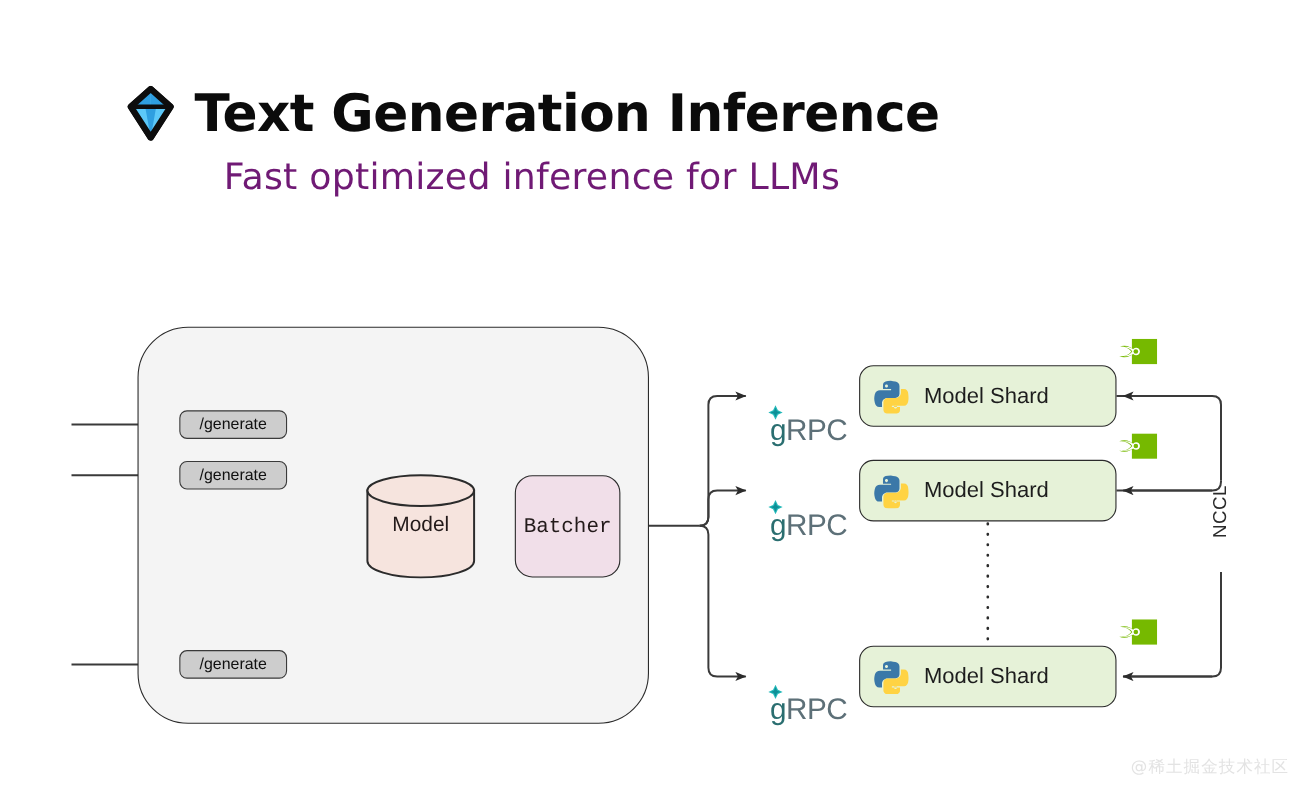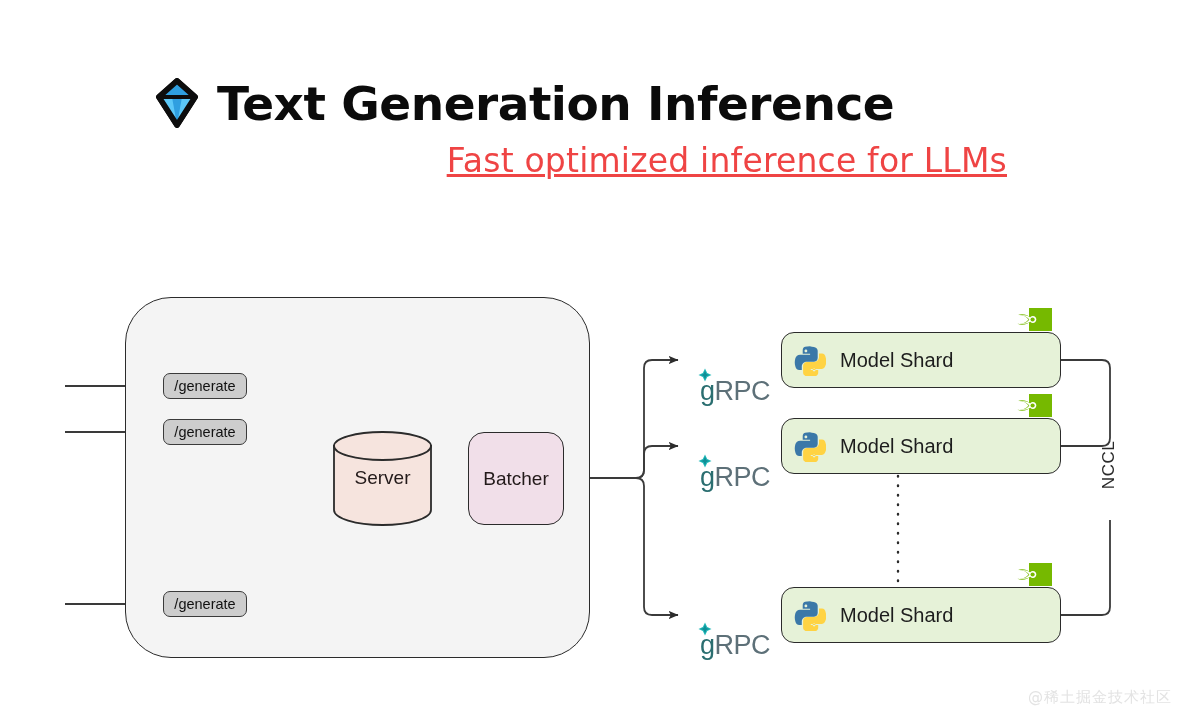--- a/index.html
+++ b/index.html
@@ -14,44 +14,42 @@
     overflow: hidden;
     font-family: "DejaVu Sans", "Liberation Sans", sans-serif;
   }
 
   
   #header {
     position: absolute;
     left: 0;
     top: 0;
     width: 967px;
-    text-align: right;
-    padding-left: 40px;
+    text-align: center;
   }
   #title-row {
     margin-top: 78px;
     display: flex;
     align-items: center;
     justify-content: center;
     gap: 16px;
   }
   #title-text {
     font-size: 47px;
     font-weight: bold;
     color: #0b0b0b;
     letter-spacing: -0.5px;
     line-height: 1;
   }
   #subtitle {
     margin-top: 16px;
     font-size: 33px;
-    color: #ef4444;
+    color: #701a75;
     letter-spacing: 0.2px;
     line-height: 1;
-    text-decoration: underline;
   }
 
   
   #diagram {
     position: absolute;
     left: 0;
     top: 0;
     width: 1177px;
     height: 720px;
   }
@@ -78,21 +76,21 @@
     gap: 12px;
   }
   #web-server-label {
     font-size: 20px;
     color: #1d1d1d;
     font-family: "Liberation Sans", sans-serif;
   }
 
   
   .generate-chip {
-    width: 84px;
+    width: 98px;
     height: 26px;
     background: #cdcdcd;
     border: 1.5px solid #3a3a3a;
     border-radius: 7px;
     box-sizing: border-box;
     display: flex;
     align-items: center;
     justify-content: center;
     font-size: 14.5px;
     color: #111;
@@ -127,40 +125,40 @@
     height: 93px;
     background: #f1dfe9;
     border: 1.8px solid #2b2b2b;
     border-radius: 16px;
     box-sizing: border-box;
     display: flex;
     align-items: center;
     justify-content: center;
     font-size: 19px;
     color: #231a1a;
-    font-family: Liberation Sans, sans-serif;
+    font-family: Liberation Mono, monospace;
   }
 
   
   .grpc-label {
     display: flex;
     align-items: baseline;
     font-family: "Liberation Sans", sans-serif;
     font-size: 27px;
     letter-spacing: -0.5px;
   }
   .grpc-g { color: #2a6e70; position: relative; }
   .grpc-rpc { color: #5d7078; margin-top: 32px; }
   #grpc-1 { left: 700px; top: 344px; }
   #grpc-2 { left: 700px; top: 430px; }
   #grpc-3 { left: 700px; top: 598px; }
 
   
   .model-shard {
-    width: 280px;
+    width: 234px;
     height: 56px;
     background: #e6f2d8;
     border: 1.8px solid #2b2b2b;
     border-radius: 13px;
     box-sizing: border-box;
     display: flex;
     align-items: center;
     gap: 14px;
     padding-left: 12px;
   }
@@ -275,21 +273,21 @@
 
   <div class="abs generate-chip" id="generate-1">/generate</div>
   <div class="abs generate-chip" id="generate-2">/generate</div>
   <div class="abs generate-chip" id="generate-3">/generate</div>
 
   <div class="abs" id="buffer">
     <svg width="101" height="96" viewBox="0 0 101 96">
       <path d="M2,16 L2,80 A48.5,15 0 0 0 99,80 L99,16 Z" fill="#f6e4de" stroke="#2b2b2b" stroke-width="1.8"></path>
       <ellipse cx="50.5" cy="16" rx="48.5" ry="14" fill="#f6e4de" stroke="#2b2b2b" stroke-width="1.8"></ellipse>
     </svg>
-    <span id="buffer-label">Server</span>
+    <span id="buffer-label">Model</span>
   </div>
 
   <div class="abs" id="batcher">Batcher</div>
 
   <div class="abs grpc-label" id="grpc-1">
     <span style="position:relative;display:inline-block;">
       <svg style="position:absolute;left:-3px;top:-9px;" width="16" height="16" viewBox="0 0 16 16">
         <path d="M8 1.5 L10.2 6 L14.5 8 L10.2 10 L8 14.5 L5.8 10 L1.5 8 L5.8 6 Z" fill="#18b6b6" opacity="0.95"></path>
         <path d="M8 3.6 L9.4 6.9 L12.6 8 L9.4 9.1 L8 12.4 L6.6 9.1 L3.4 8 L6.6 6.9 Z" fill="#0e8f97"></path>
       </svg>

